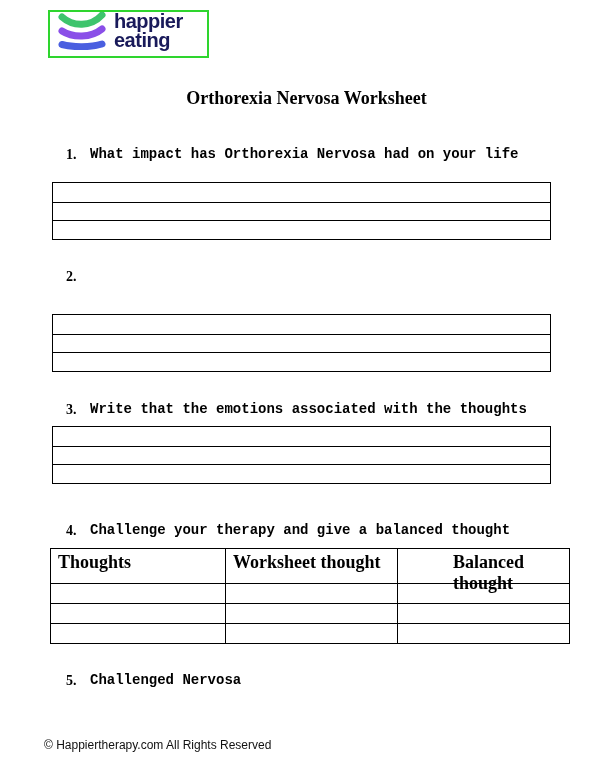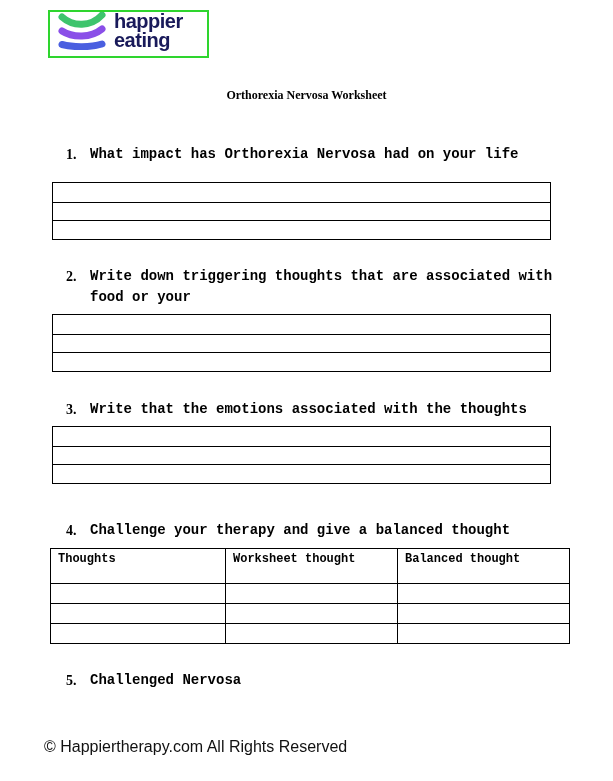--- a/index.html
+++ b/index.html
@@ -34,21 +34,21 @@
     color: #191a5a;
   }
 
   
   .title {
     position: absolute;
     left: 0; top: 88px;
     width: 100%;
     text-align: center;
     font-weight: bold;
-    font-size: 12px;
+    font-size: 18px;
   }
 
   
   .question {
     position: absolute;
     left: 66px;
     display: flex;
     font-weight: bold;
     font-size: 14px;
     line-height: 21px;
@@ -81,39 +81,38 @@
   .thought-table {
     position: absolute;
     left: 50px; top: 548px;
     width: 520px;
     border: 1px solid #000;
     background: #fff;
   }
   .trow { display: flex; border-bottom: 1px solid #000; }
   .trow:last-child { border-bottom: none; }
   .tcell { border-right: 1px solid #000; }
-  .tcell:last-child { border-right: none; }
+  .tcell:last-child { border-right: none; margin-left: 48px; }
   .tcell.c1 { width: 175px; }
   .tcell.c2 { width: 172px; }
   .tcell.c3 { flex: 1; }
   .thead .tcell {
     height: 34px;
     font-weight: bold;
-    font-size: 12px;
+    font-size: 18px;
     padding: 3px 0 0 7px;
-    font-family: Liberation Mono, monospace;
   }
   .tbody-row .tcell { height: 19px; }
 
   
   .footer {
     position: absolute;
     left: 44px; top: 738px;
     font-family: "Liberation Sans", "DejaVu Sans", sans-serif;
-    font-size: 16px;
+    font-size: 12px;
     color: #111111;
   }
 </style>
 </head>
 <body>
 
 <div class="page">
 
   <div class="logo-box">
     <svg class="logo-icon" width="50" height="38" viewBox="0 0 50 38">
@@ -137,21 +136,20 @@
   </div>
   <div class="answer-table t1">
     <div class="arow first"></div>
     <div class="arow"></div>
     <div class="arow"></div>
   </div>
 
   <div class="question q2">
     <span class="qnum">2.</span>
     <span class="qtext">
-      <div>Write down triggering thoughts that are associated with food or your</div>
     </span>
   </div>
   <div class="answer-table t2">
     <div class="arow first"></div>
     <div class="arow"></div>
     <div class="arow"></div>
   </div>
 
   <div class="question q3">
     <span class="qnum">3.</span>

